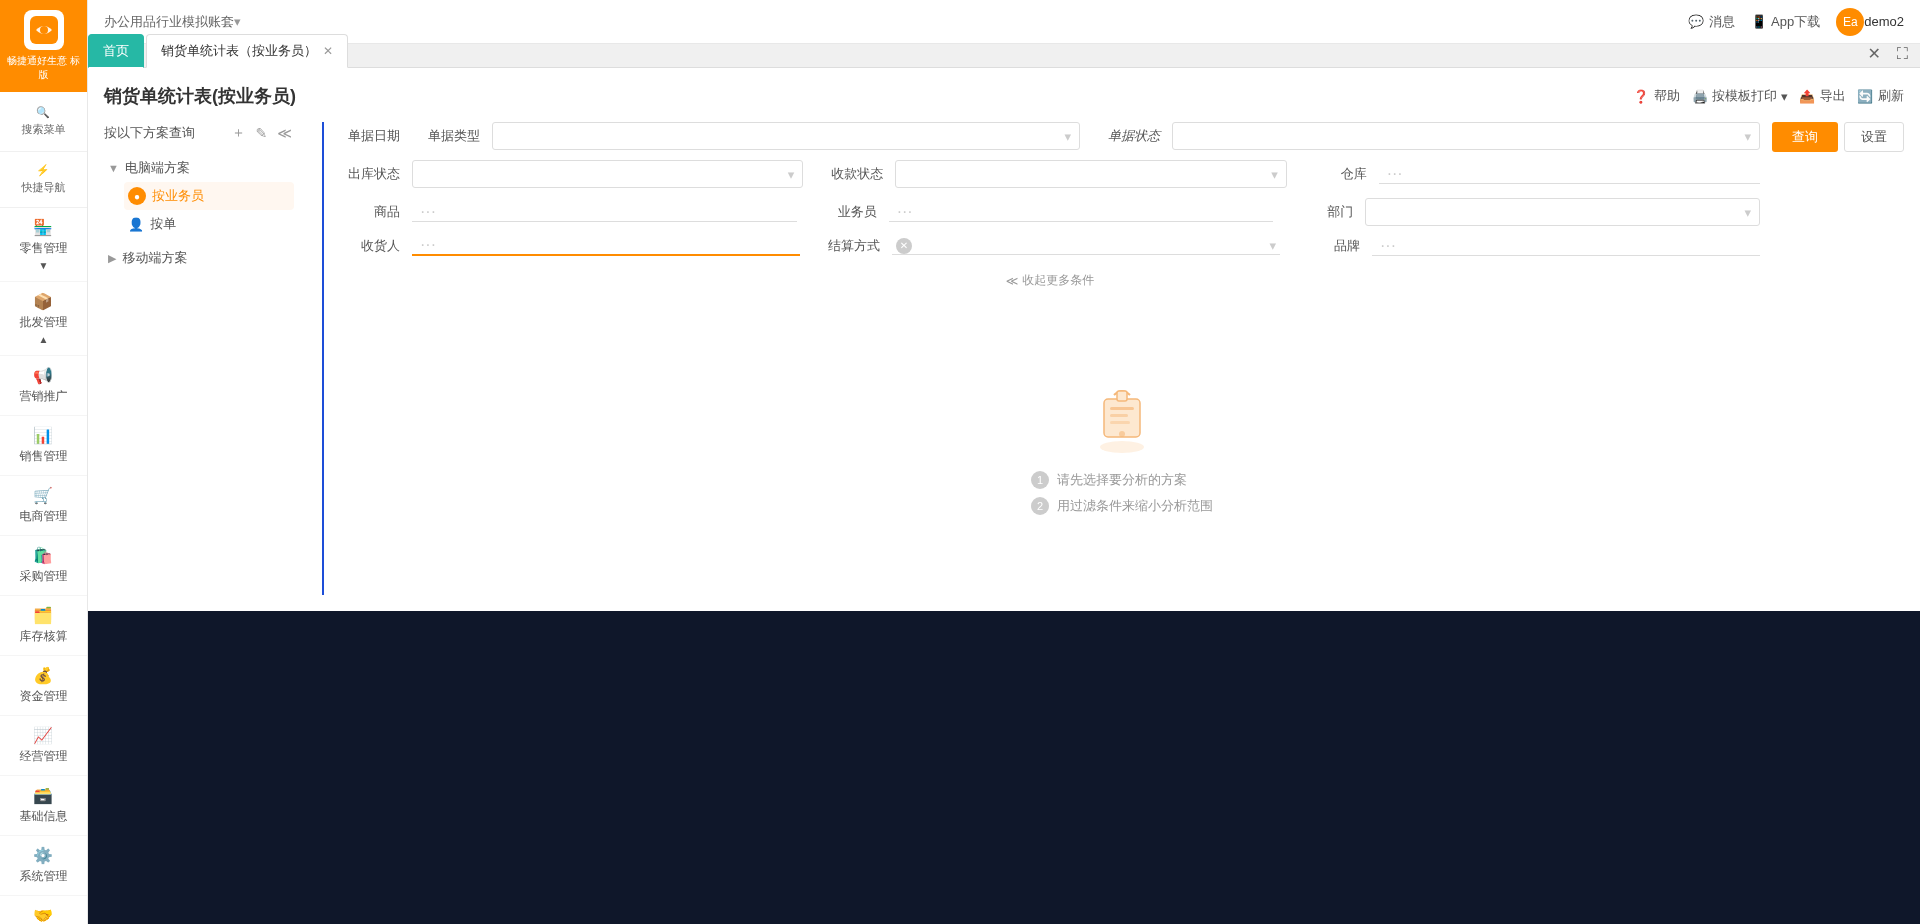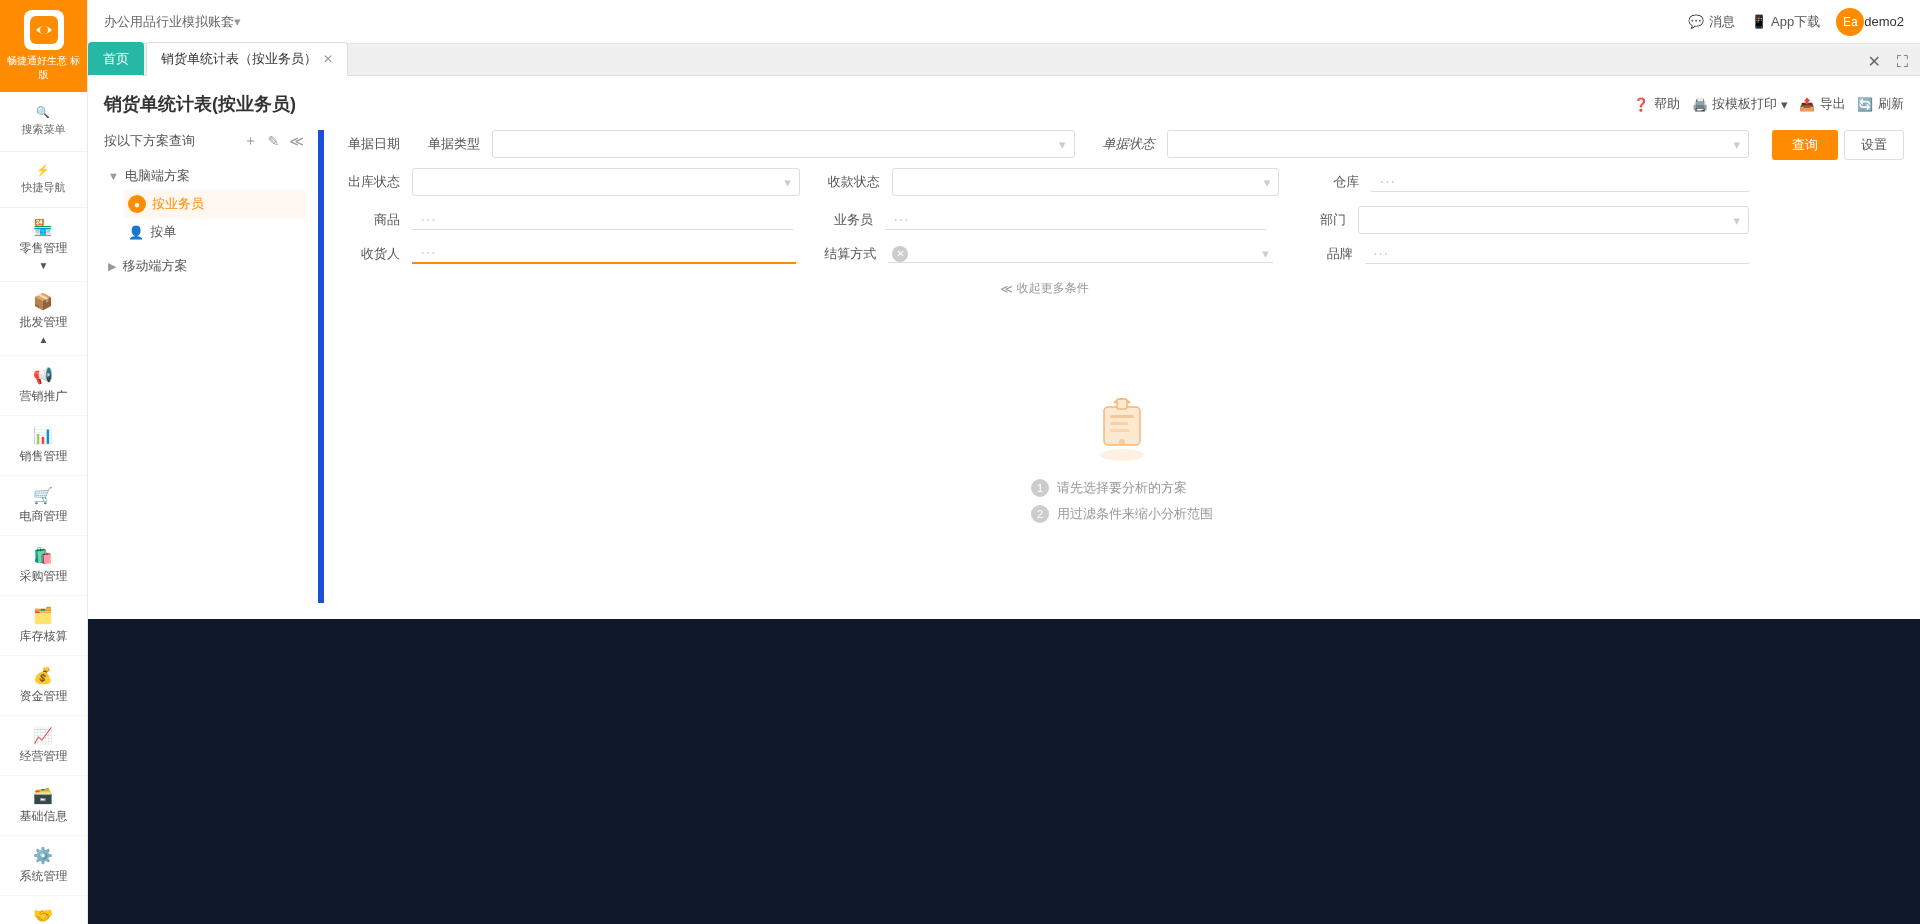--- a/index.html
+++ b/index.html
@@ -26,42 +26,42 @@
     .topbar { height: 44px; background: #fff; display: flex; align-items: center; padding: 0 16px; border-bottom: 1px solid #e8e8e8; justify-content: space-between; flex-shrink: 0; }
     .topbar-left { display: flex; align-items: center; gap: 0; }
     .topbar-breadcrumb { font-size: 13px; color: #666; }
     .topbar-dropdown { color: #999; cursor: pointer; }
     .topbar-right { display: flex; align-items: center; gap: 16px; }
     .topbar-action { display: flex; align-items: center; gap: 4px; color: #555; cursor: pointer; font-size: 13px; }
     .topbar-avatar { width: 28px; height: 28px; border-radius: 50%; background: #ff8c00; display: flex; align-items: center; justify-content: center; color: #fff; font-size: 12px; overflow: hidden; }
     .topbar-username { color: #333; font-size: 13px; cursor: pointer; }
 
     
-    .tabbar { height: 32px; background: #f0f0f0; display: flex; align-items: flex-end; padding: 0 0 0 0; flex-shrink: 0; border-bottom: 1px solid #ddd; }
+    .tabbar { height: 24px; background: #f0f0f0; display: flex; align-items: flex-end; padding: 0 0 0 0; flex-shrink: 0; border-bottom: 1px solid #ddd; }
     .tab { height: 34px; padding: 0 14px; display: flex; align-items: center; cursor: pointer; font-size: 13px; color: #666; background: #e0e0e0; border: 1px solid #ddd; border-bottom: none; border-radius: 4px 4px 0 0; margin-right: 2px; gap: 6px; }
     .tab.active { background: #fff; color: #333; font-weight: 500; border-bottom: 1px solid #fff; margin-bottom: -1px; }
     .tab .tab-close { color: #999; font-size: 12px; cursor: pointer; }
     .tab-home { background: #26b8a5; color: #fff; border-color: #26b8a5; }
     .tab-home.active { background: #26b8a5; color: #fff; }
     .tabbar-actions { margin-left: auto; display: flex; align-items: center; padding: 0 8px; gap: 8px; }
     .tabbar-action-btn { background: none; border: none; cursor: pointer; color: #666; font-size: 16px; padding: 4px; }
 
     
     .content { flex: 1; background: #0f172a; overflow: auto; }
 
     
     .page { background: #fff; margin: 0; padding: 16px; }
     .page-header { display: flex; align-items: center; justify-content: space-between; margin-bottom: 14px; }
     .page-title { font-size: 18px; font-weight: 600; color: #333; }
     .page-actions { display: flex; align-items: center; gap: 12px; }
     .page-action-btn { display: flex; align-items: center; gap: 4px; color: #555; cursor: pointer; font-size: 13px; }
 
     
     .split-layout { display: flex; gap: 0; }
-    .left-panel { width: 220px; flex-shrink: 0; border-right: 6px solid #1d4ed8; padding-right: 12px; }
+    .left-panel { width: 220px; flex-shrink: 0; border-right: 2px solid #1d4ed8; padding-right: 28px; }
     .right-panel { flex: 1; padding-left: 16px; }
 
     
     .left-panel-header { display: flex; align-items: center; justify-content: space-between; margin-bottom: 10px; font-size: 13px; color: #555; }
     .left-panel-title { font-weight: 500; }
     .left-panel-tools { display: flex; gap: 6px; }
     .left-panel-tool { background: none; border: none; cursor: pointer; color: #999; font-size: 14px; padding: 2px; border-radius: 3px; }
     .tree-item { display: flex; align-items: center; gap: 6px; padding: 5px 4px; cursor: pointer; border-radius: 4px; font-size: 13px; color: #555; }
     .tree-item .tree-expand { font-size: 11px; color: #999; }
     .tree-sub { padding-left: 20px; }
@@ -281,21 +281,21 @@
           </div>
 
           <div class="tree-item" style="margin-top:6px;">
             <span class="tree-expand">▶</span>
             <span>移动端方案</span>
           </div>
         </div>
 
         <div class="right-panel">
 
-          <div style="display:flex;align-items:flex-start;gap:15px;">
+          <div style="display:flex;align-items:flex-start;gap:4px;">
             <div style="flex:1;">
 
               <div class="filter-row">
                 <span class="filter-label">单据日期</span>
 
                 <span class="filter-label" style="min-width:60px;margin-left:8px;">单据类型</span>
                 <div class="filter-select" style="min-width:180px;">
                   <span class="filter-select-text"></span>
                   <span style="color:#ccc;">▾</span>
                 </div>

